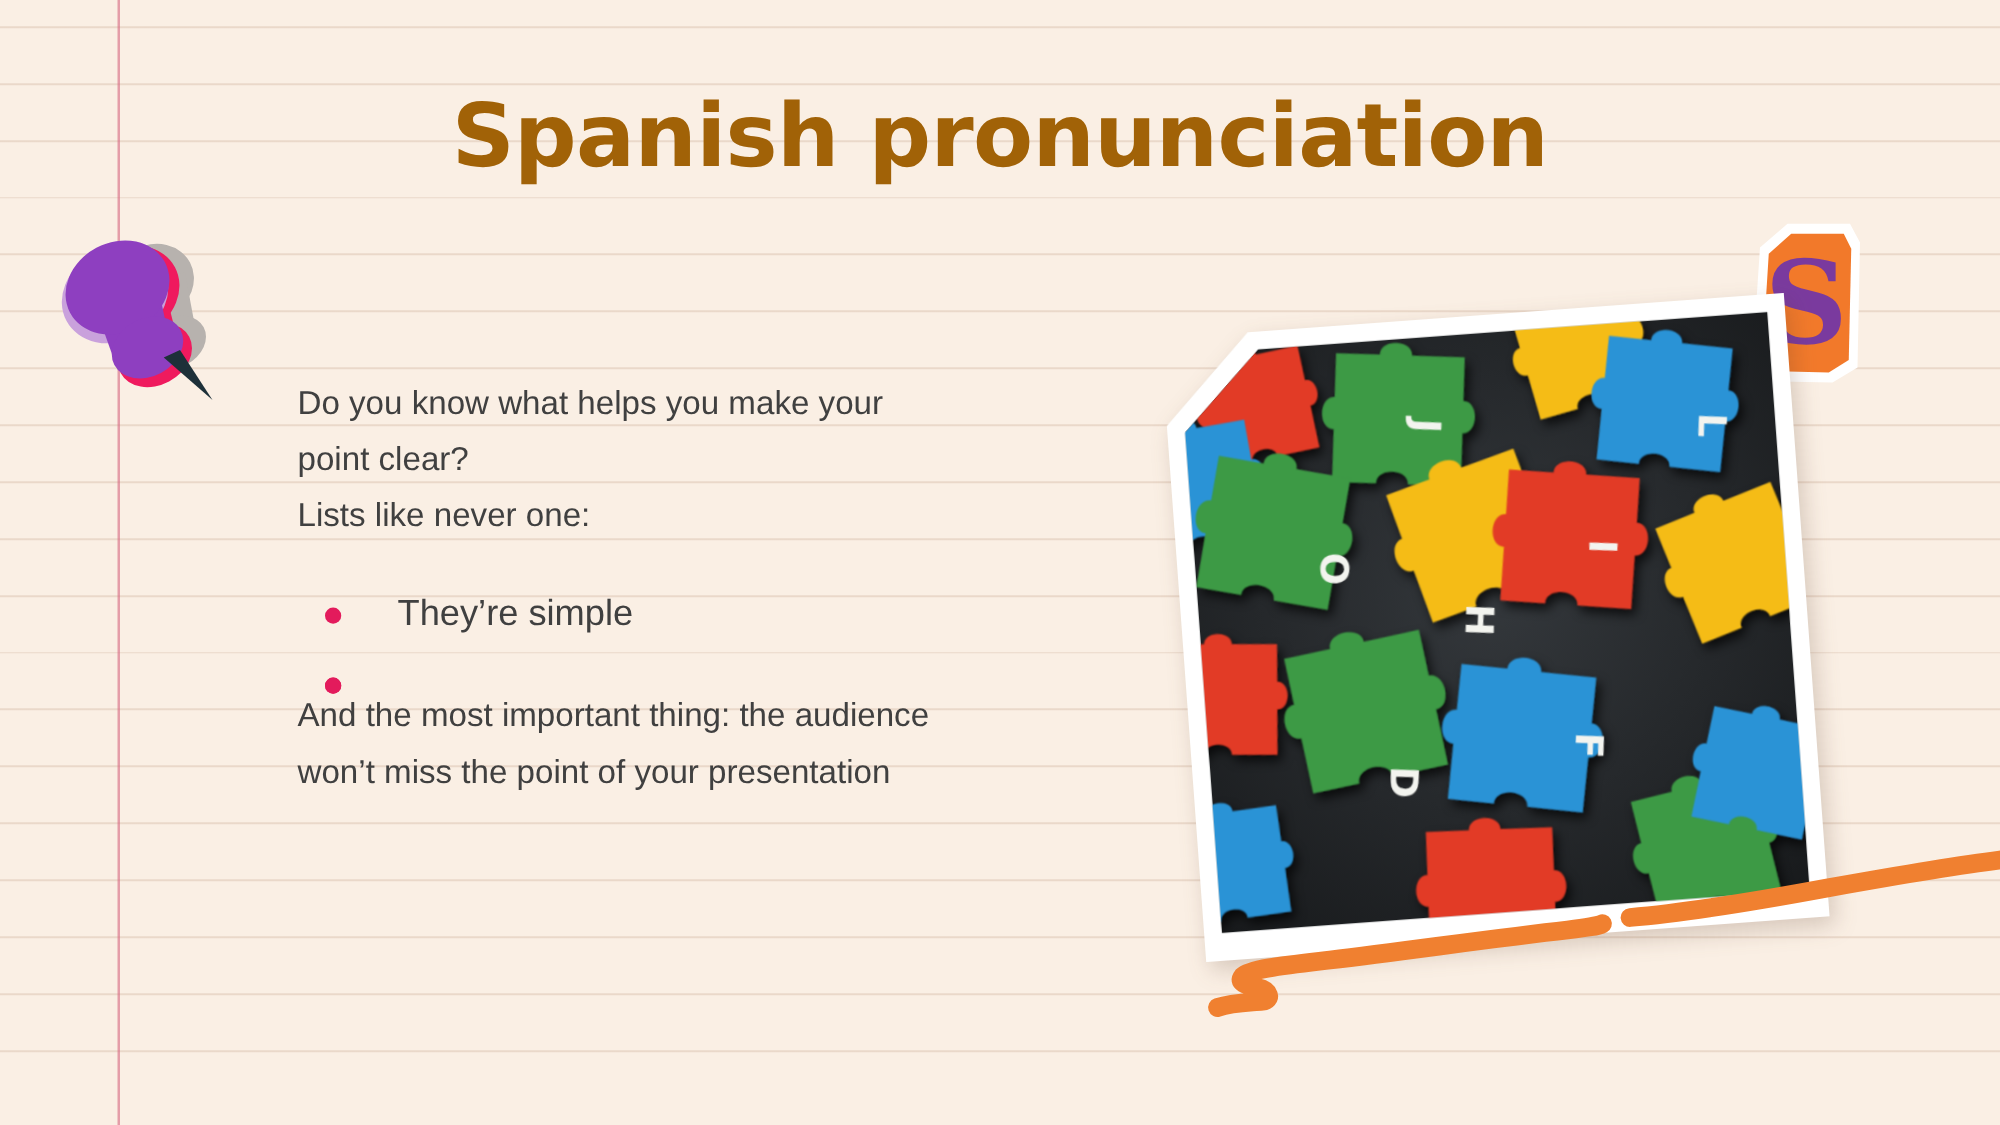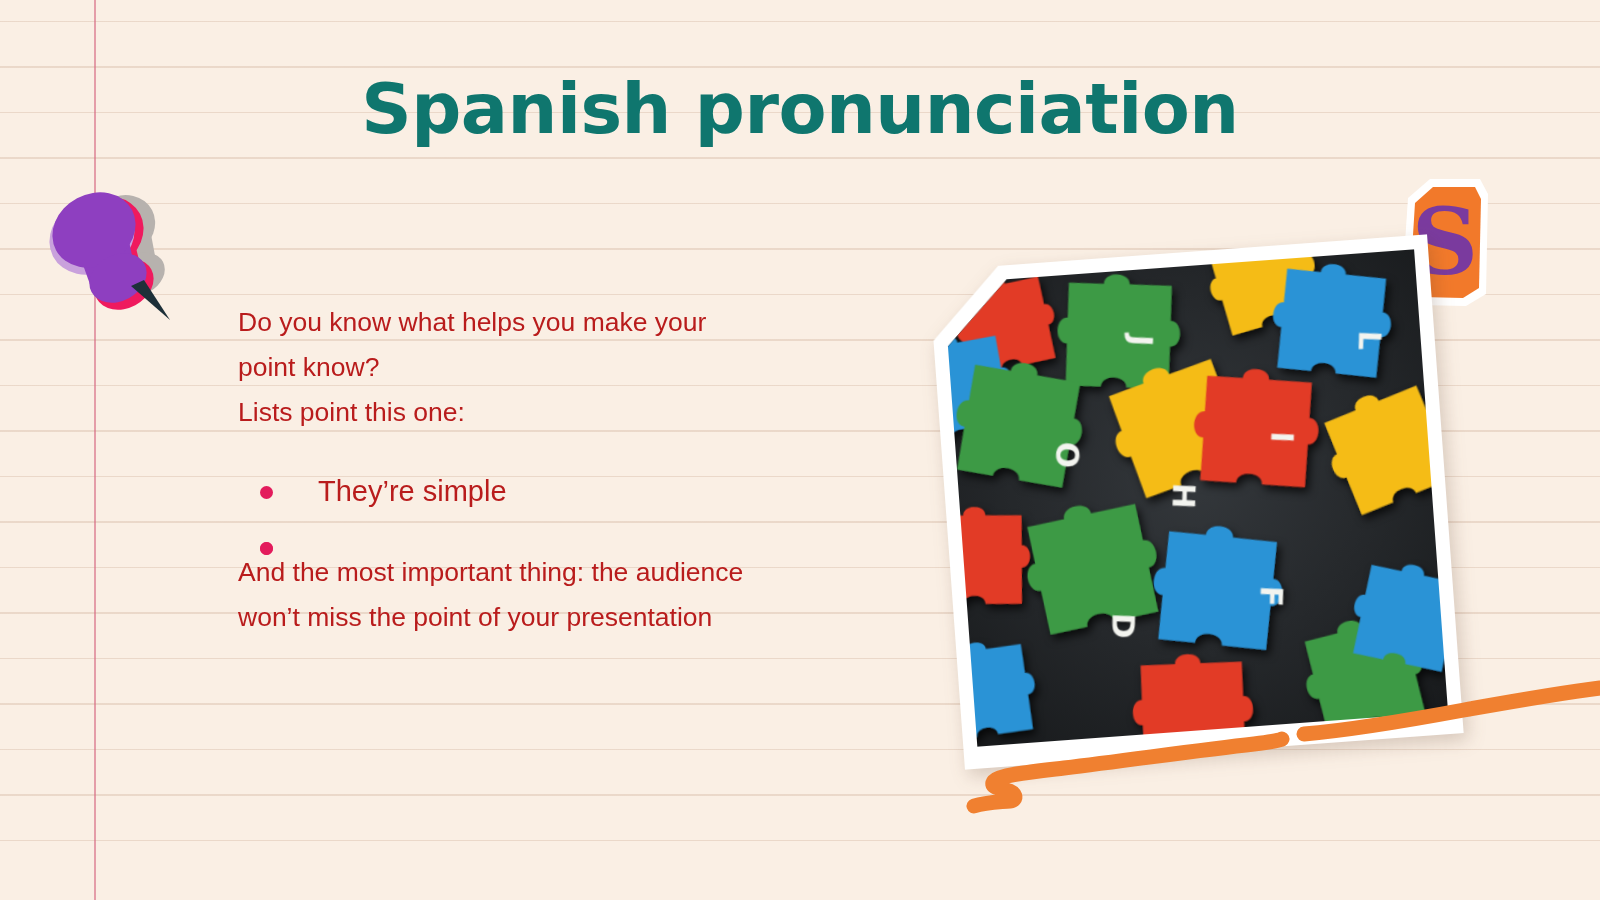--- a/index.html
+++ b/index.html
@@ -44,31 +44,31 @@
   .title {
     position: absolute;
     left: 0;
     right: 0;
     top: 74px;
     text-align: center;
     font-size: 70px;
     line-height: 1.0;
     font-weight: 700;
     letter-spacing: -0.5px;
-    color: #0f766e;
+    color: #a16207;
     font-family: "DejaVu Sans", sans-serif;
   }
 
   
   .body-col {
     position: absolute;
     left: 238px;
     top: 300px;
     width: 660px;
-    color: #b91c1c;
+    color: #404040;
     font-size: 26.5px;
     line-height: 45px;
   }
   .para { margin: 0; }
   .para.intro { margin-bottom: 0; }
 
   .bullets {
     list-style: none;
     margin: 34px 0 0 0;
     padding: 0;
@@ -302,22 +302,22 @@
     <svg viewBox="0 0 650 150" xmlns="http://www.w3.org/2000/svg">
       <path d="M14 134 C 26 130 40 130 50 129 C 58 128 56 120 46 118
                C 36 116 30 114 34 109 C 40 103 70 100 104 96
                C 170 88 240 78 294 72 C 310 70 318 69 322 67" stroke="#f08030" stroke-width="15" stroke-linecap="round" stroke-linejoin="round" fill="none"></path>
       <path d="M344 62 C 392 58 450 48 504 38 C 560 28 608 20 640 16" stroke="#f08030" stroke-width="15" stroke-linecap="round" stroke-linejoin="round" fill="none"></path>
     </svg>
   </div>
 
   <div class="body-col">
     <p class="para intro">Do you know what helps you make your</p>
-    <p class="para intro">point know?</p>
-    <p class="para intro">Lists point this one:</p>
+    <p class="para intro">point clear?</p>
+    <p class="para intro">Lists like never one:</p>
 
     <ul class="bullets">
       <li>
         <span class="dot"></span>
         <span>They’re simple</span>
       </li>
       <li>
         <span class="dot"></span>
       </li>
       <li>

